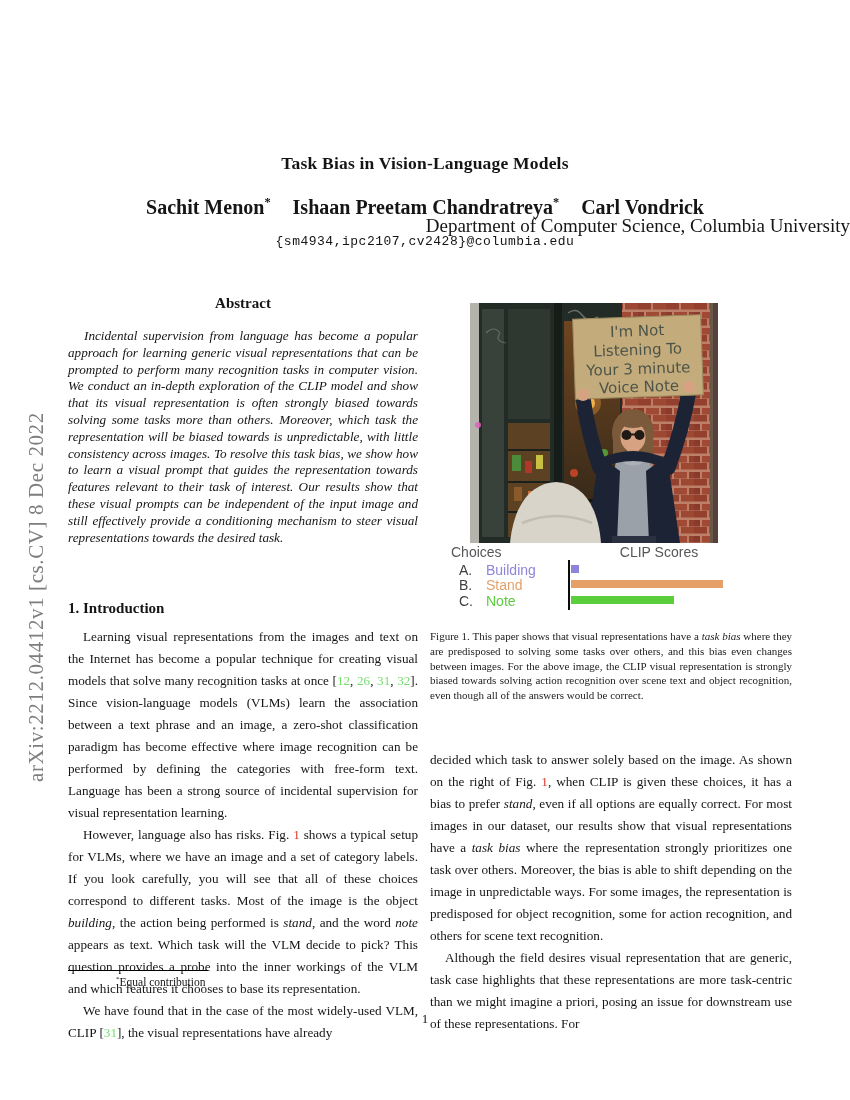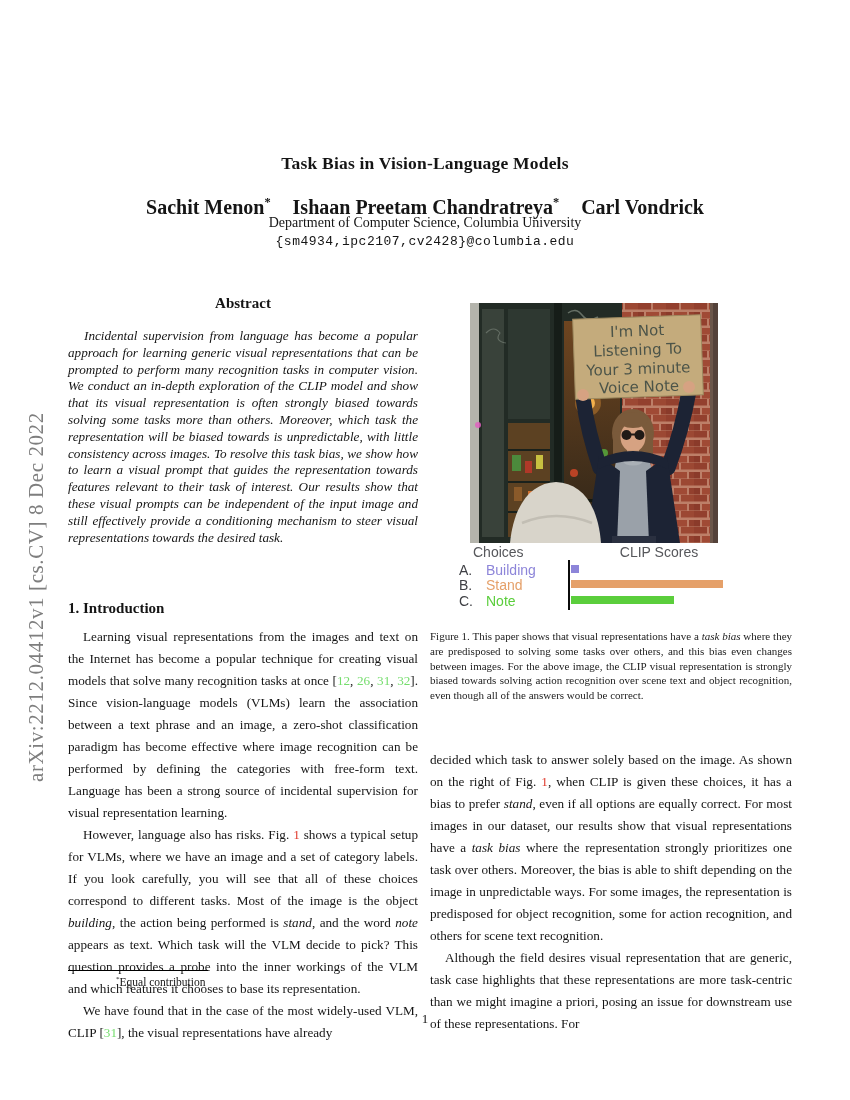--- a/index.html
+++ b/index.html
@@ -2,21 +2,21 @@
 <html><head>
 <meta charset="utf-8">
 <style>
   html,body{margin:0;padding:0;background:#e8e8e8;}
   .page{position:relative;width:850px;height:1100px;background:#ffffff;margin:0 auto;
         font-family:"Liberation Serif",serif;color:#151515;overflow:hidden;}
   .abs{position:absolute;}
   .center{text-align:center;}
   .title{font-size:17.5px;font-weight:bold;letter-spacing:.2px;}
   .authors{font-size:20px;font-weight:bold;}
-  .affil{font-size:14px;}
+  .affil{font-size:19px;text-align:right;}
   .email{font-family:"Liberation Mono","DejaVu Sans Mono",monospace;font-size:13px;letter-spacing:.5px;}
   .h-abstract{font-size:15px;font-weight:bold;text-align:center;}
   .h-section{font-size:15px;font-weight:bold;}
   .abstract-text{font-size:13.2px;line-height:16.8px;text-align:justify;font-style:italic;text-indent:16px;}
   .body-text{font-size:13.2px;line-height:22px;text-align:justify;}
   .para{margin:0;text-indent:15px;}
   .para.noindent{text-indent:0;}
   .cite{color:#74dd6c;}
   .figref{color:#e0392b;}
   .it{font-style:italic;}
@@ -152,21 +152,21 @@
 
       <rect x="142" y="233" width="44" height="7" fill="#2a3040"></rect>
     </g>
 
     <g>
       <path d="M40,240 C44,200 62,180 86,179 C112,180 128,202 131,240 Z" fill="#d8d4ca"></path>
       <path d="M52,220 Q86,206 122,220" stroke="#c2beb4" stroke-width="2.5" fill="none"></path>
     </g>
   </svg>
 
-  <div class="abs chart-header" style="left:473px;top:544px;">Choices</div>
+  <div class="abs chart-header" style="left:451px;top:544px;">Choices</div>
   <div class="abs chart-header center" style="left:609px;top:544px;width:100px;">CLIP Scores</div>
 
   <div class="abs choice-letter" style="left:459px;top:562px;">A.</div>
   <div class="abs choice-label" style="left: 486px; top: 562px; color: rgb(141, 133, 217);">Building</div>
   <div class="abs choice-letter" style="left:459px;top:577px;">B.</div>
   <div class="abs choice-label" style="left: 486px; top: 577px; color: rgb(229, 160, 105);">Stand</div>
   <div class="abs choice-letter" style="left:459px;top:593px;">C.</div>
   <div class="abs choice-label" style="left: 486px; top: 593px; color: rgb(91, 206, 60);">Note</div>
 
   <div class="abs axis" style="left:568px;top:560px;height:50px;"></div>

